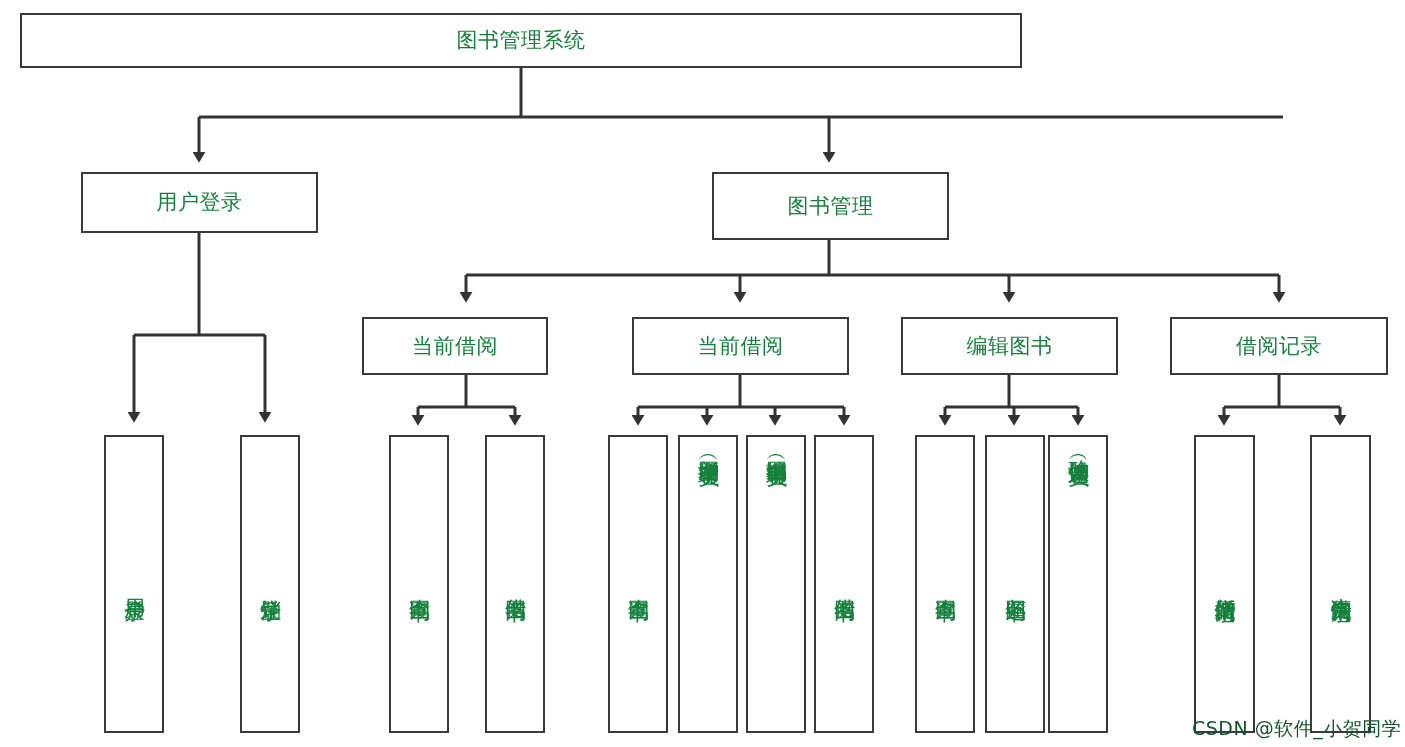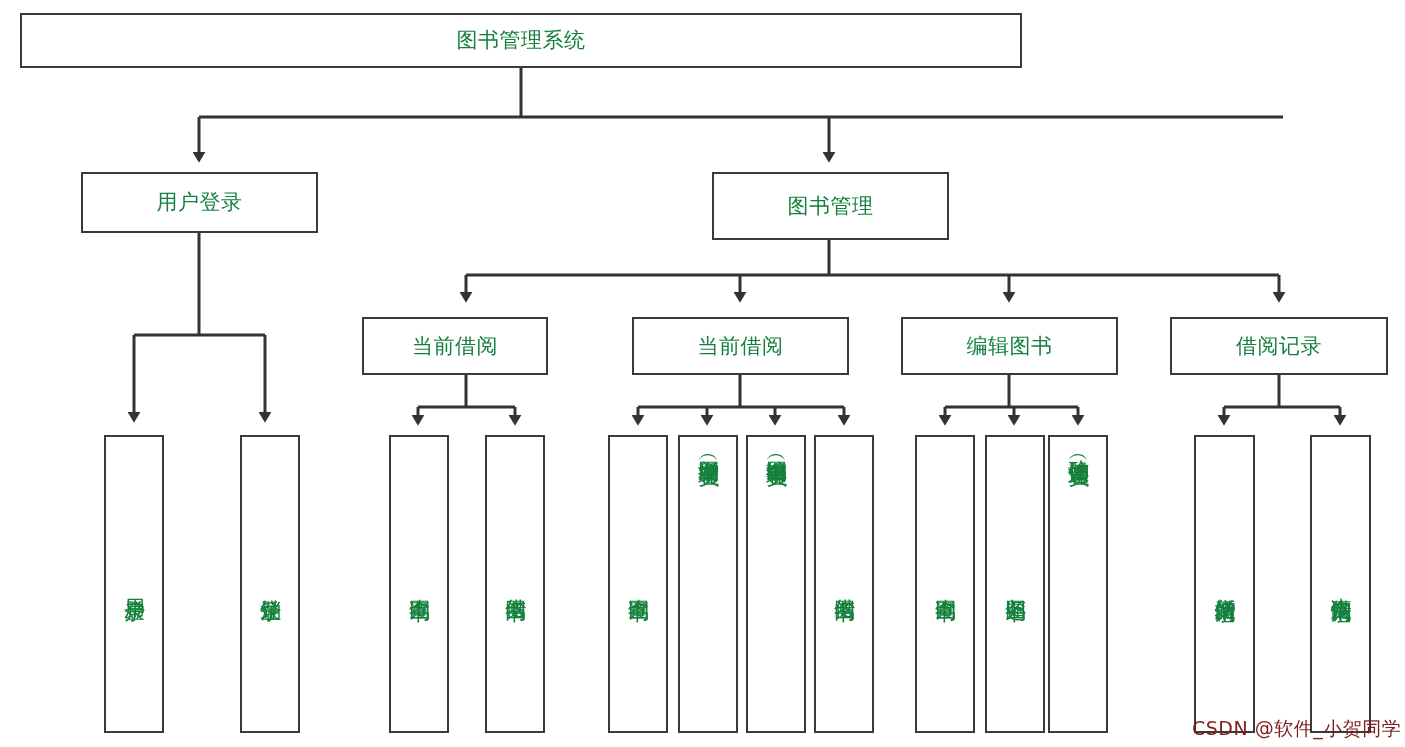--- a/index.html
+++ b/index.html
@@ -55,21 +55,21 @@
   }
   .node.vertical .node-label {
     writing-mode: vertical-rl;
     text-orientation: upright;
     font-size: 21px;
     line-height: 1.32;
     letter-spacing: 1px;
   }
   .watermark {
     position: absolute;
-    color: #7f1d1d;
+    color: #14532d;
     font-size: 19px;
     white-space: nowrap;
     z-index: 3;
     letter-spacing: 0.5px;
   }
 </style>
 </head>
 <body>
 
 <div id="canvas">

